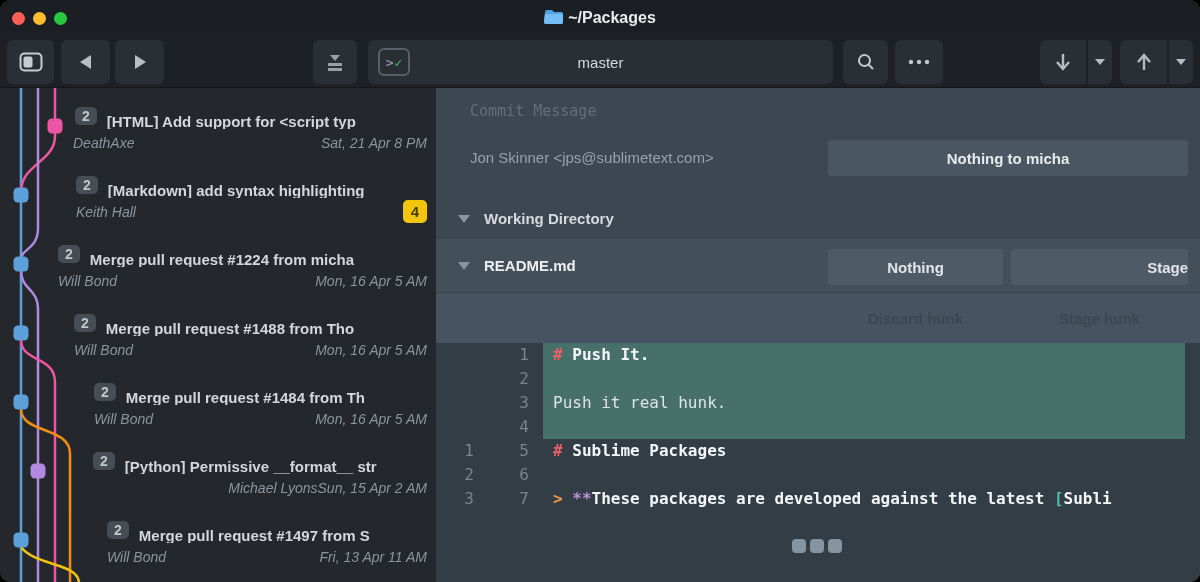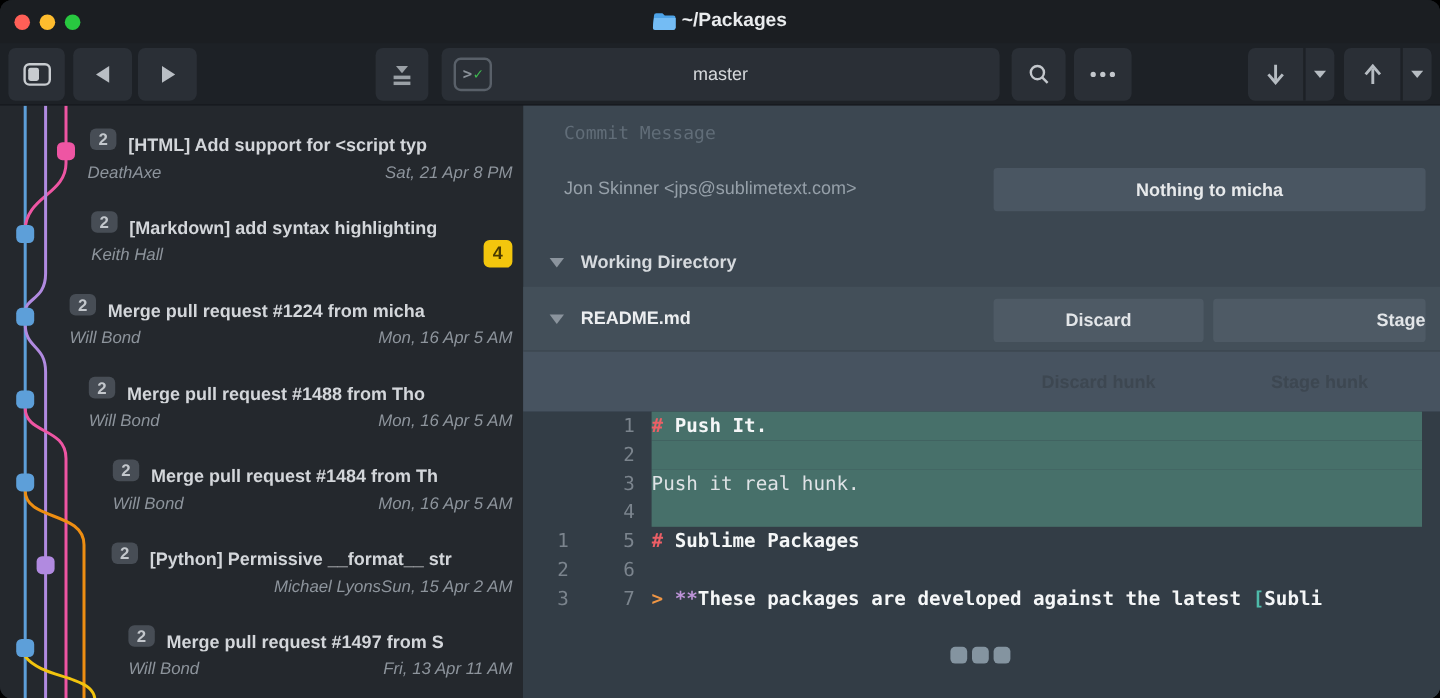--- a/index.html
+++ b/index.html
@@ -6,21 +6,21 @@
   html,body { background:#000; }
   body { font-family:"Liberation Sans", sans-serif; }
   .window { position:relative; width:1200px; height:582px; background:#1d2126;
             border-radius:10px; overflow:hidden; }
 
   
   .titlebar { position:absolute; left:0; top:0; width:1200px; height:36px; background:#1b1e22;
               display:flex; align-items:center; justify-content:center; }
   .traffic { position:absolute; left:12px; top:0; height:36px; display:flex; align-items:center; gap:8px; }
   .tl { width:13px; height:13px; border-radius:50%; display:inline-block; }
-  .title-wrap { display:flex; align-items:center; gap:4px; }
+  .title-wrap { display:flex; gap:4px; }
   .win-title { font-size:16px; font-weight:bold; color:#e9ebed; }
 
   
   .toolbar { position:absolute; left:0; top:36px; width:1200px; height:52px; background:#1d2126;
              border-bottom:1px solid #15171b; }
   .tbtn { position:absolute; top:4px; height:44px; background:#2a2f36; border-radius:6px;
           display:flex; align-items:center; justify-content:center; border:none; cursor:default; }
   .branch-bar { position:absolute; top:4px; left:368px; width:465px; height:44px; background:#2a2f36;
                 border-radius:6px; display:flex; align-items:center; justify-content:center; }
   .branch-label { font-size:15px; color:#d5d8db; }
@@ -73,21 +73,21 @@
            font-size:15px; font-weight:600; color:#3d4751; }
   .ghost-discard { left:392px; width:175px; }
   .ghost-stage { left:575px; width:177px; }
 
   
   .diff { position:absolute; left:0; top:255px; width:764px; height:239px; background:#333d46;
           font-family:"DejaVu Sans Mono", monospace; }
   .diff-row { position:absolute; left:0; width:764px; height:24px; line-height:24px; }
   .gut-old { position:absolute; left:0; width:38px; text-align:right; font-size:16px; color:#7b848d; }
   .gut-new { position:absolute; left:38px; width:55px; text-align:right; font-size:16px; color:#7b848d; }
-  .code { position:absolute; left:107px; right:15px; height:24px; padding-left:0; white-space:nowrap;
+  .code { position:absolute; left:107px; right:15px; height:24px; padding-left:10px; white-space:nowrap;
           overflow:hidden; font-size:16px; }
   .code.added { background:#47706a; }
   .tk-plain { color:#dfe3e6; }
   .tk-bold { color:#f4f6f7; font-weight:bold; }
   .tk-red { color:#ec5f66; font-weight:bold; }
   .tk-orange { color:#ef9645; font-weight:bold; }
   .tk-purple { color:#bd93d8; font-weight:bold; }
   .tk-teal { color:#4ebaa9; font-weight:bold; }
   .dots { position:absolute; left:356px; top:196px; display:flex; gap:4px; }
   .dot { width:14px; height:14px; border-radius:4px; background:#8494a0; }
@@ -285,21 +285,21 @@
     </div>
 
     <div class="wd-header">
       <span class="tri"></span>
       <span class="sec-label">Working Directory</span>
     </div>
 
     <div class="file-row">
       <span class="tri"></span>
       <span class="file-name">README.md</span>
-      <button class="file-btn btn-discard">Discard</button>
+      <button class="file-btn btn-discard">Nothing</button>
       <button class="file-btn btn-stage">Stage</button>
     </div>
 
     <div class="hunk-bar">
       <span class="ghost ghost-discard">Discard hunk</span>
       <span class="ghost ghost-stage">Stage hunk</span>
     </div>
 
     <div class="diff">
       <div id="diff-rows">

